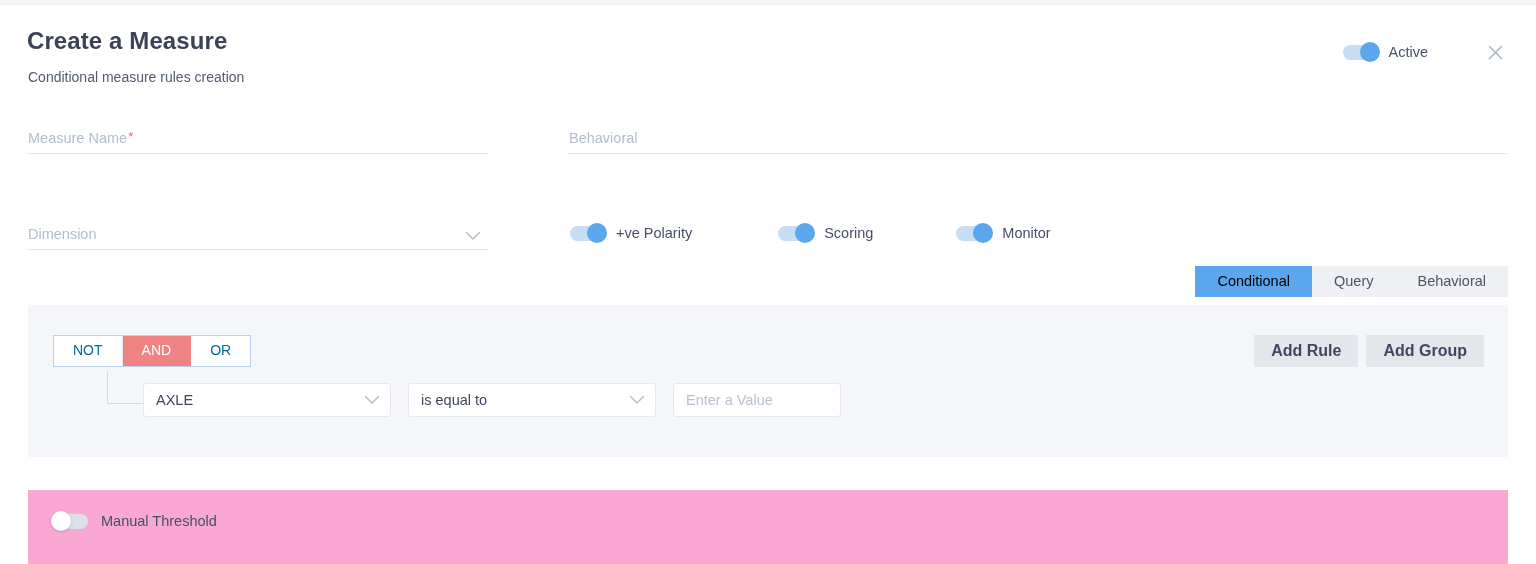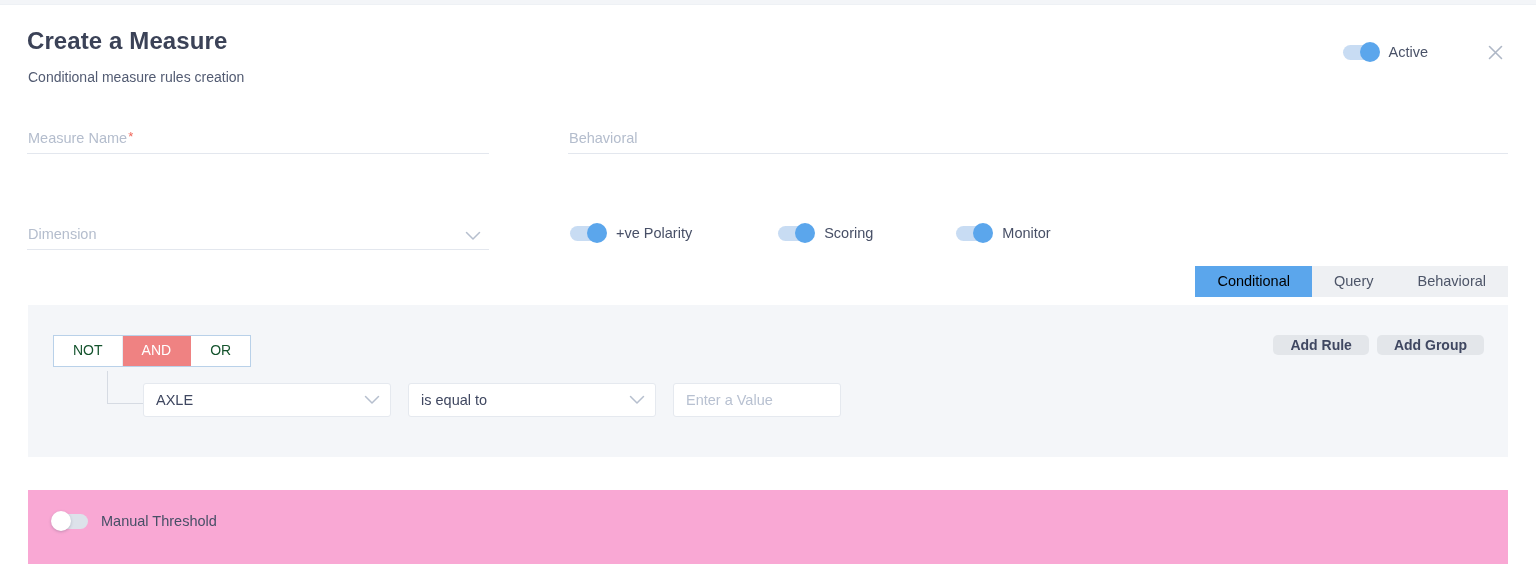--- a/index.html
+++ b/index.html
@@ -184,21 +184,21 @@
   .logic-group {
     position: absolute;
     left: 25px; top: 30px;
     display: flex;
     border: 1px solid #b9d1e9;
     background: #ffffff;
     overflow: hidden;
   }
   .logic-btn {
     font-size: 14px;
-    color: #14532d;
+    color: #0369a1;
     padding: 7px 19px 8px;
     background: #ffffff;
     cursor: pointer;
     line-height: 15px;
     white-space: nowrap;
     border-right: 1px solid #e6ecf3;
   }
   .logic-btn:last-child { border-right: none; }
   .logic-btn.sel {
     background: #ef8282;
@@ -208,25 +208,25 @@
 
   .panel-actions {
     position: absolute;
     right: 24px; top: 30px;
     display: flex;
     gap: 8px;
   }
   .panel-btn {
     background: #e3e6ea;
     color: #3f4761;
-    font-size: 14px;
+    font-size: 16px;
     font-weight: 700;
-    padding: 3px 17px;
+    padding: 9px 17px;
     border: none;
-    border-radius: 5px;
+    border-radius: 0;
     cursor: pointer;
     font-family: "Liberation Sans", sans-serif;
     line-height: 14px;
     white-space: nowrap;
   }
 
   
   .connector {
     position: absolute;
     left: 79px; top: 66px;

